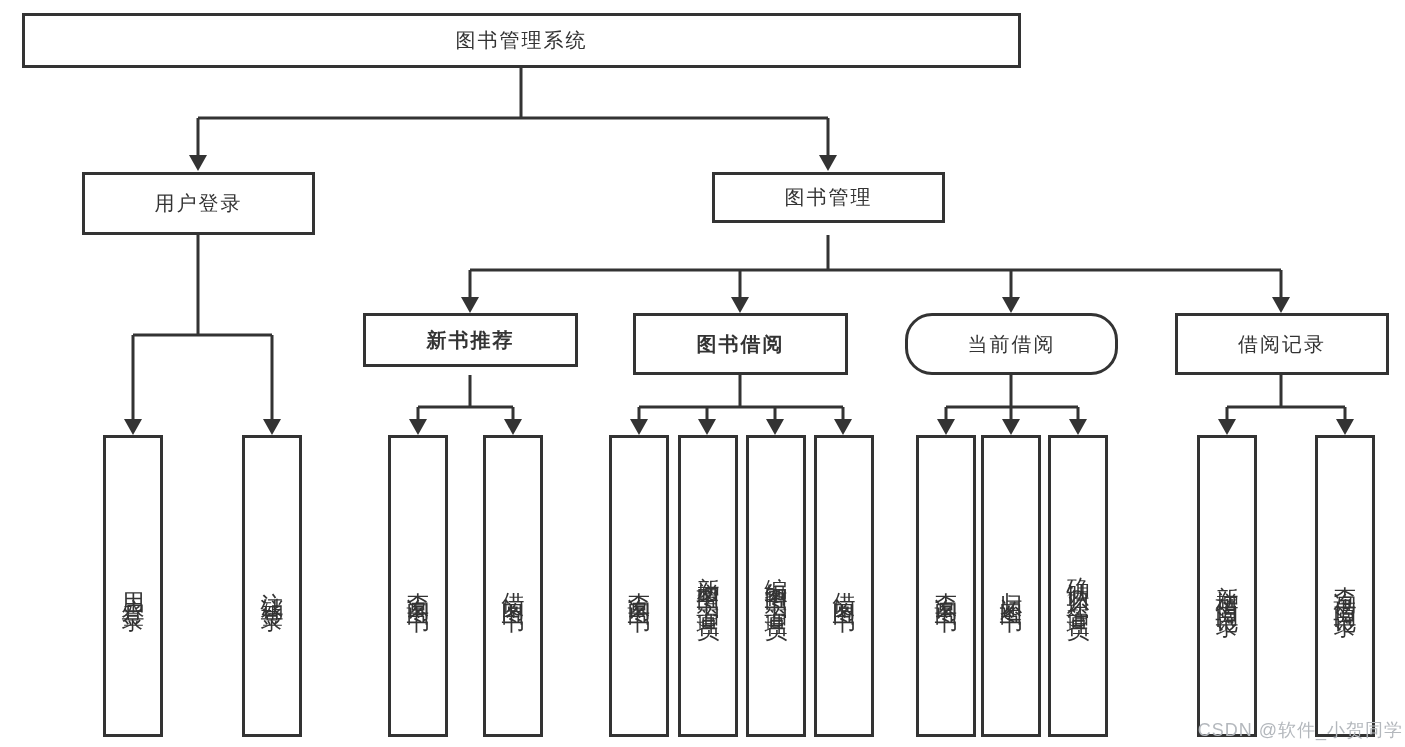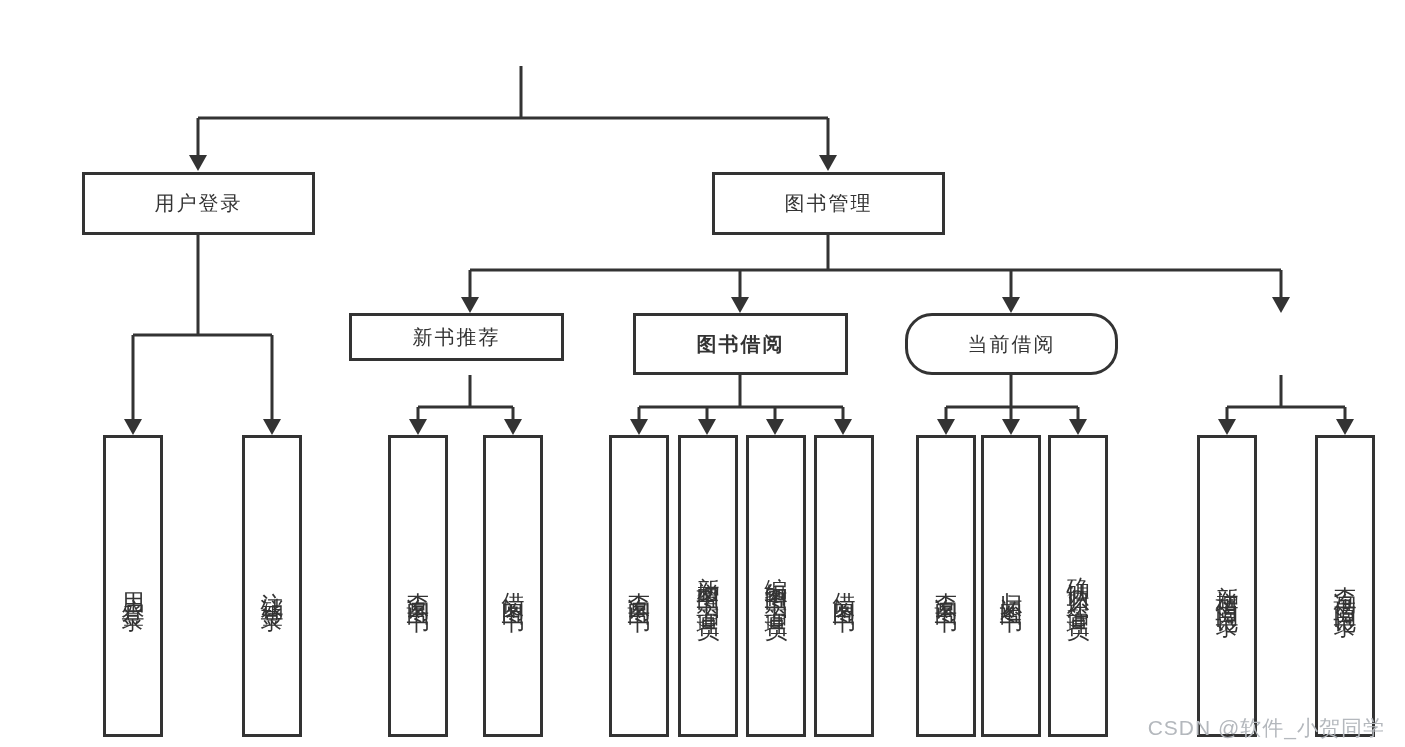--- a/index.html
+++ b/index.html
@@ -46,23 +46,23 @@
     writing-mode: vertical-rl;
     text-orientation: mixed;
     font-size: 23px;
     line-height: 1;
     letter-spacing: 6px;
     color: #333333;
     white-space: nowrap;
   }
   .watermark {
     position: absolute;
-    right: 20px;
+    right: 2px;
     bottom: 5px;
-    font-size: 21px;
+    font-size: 18px;
     color: #b4b8bd;
     letter-spacing: 1px;
     z-index: 5;
     white-space: nowrap;
     margin-top: 25px;
   }
 </style>
 </head>
 <body>
 
@@ -104,36 +104,42 @@
       <polygon points="766,419 784,419 775,435"></polygon>
       <polygon points="834,419 852,419 843,435"></polygon>
       <polygon points="937,419 955,419 946,435"></polygon>
       <polygon points="1002,419 1020,419 1011,435"></polygon>
       <polygon points="1069,419 1087,419 1078,435"></polygon>
       <polygon points="1218,419 1236,419 1227,435"></polygon>
       <polygon points="1336,419 1354,419 1345,435"></polygon>
     </g>
   </svg>
 
+  <div class="box" style="left:22px; top:13px; width:999px; height:55px;">
+    <span class="hlabel">图书管理系统</span>
+  </div>
 
   <div class="box" style="left:82px; top:172px; width:233px; height:63px;">
     <span class="hlabel">用户登录</span>
   </div>
-  <div class="box" style="left:712px; top:172px; width:233px; height:63px;">
+  <div class="box" style="left:712px; top:172px; width:233px; height:51px;">
     <span class="hlabel">图书管理</span>
   </div>
 
-  <div class="box" style="left:349px; top:313px; width:215px; height:48px;">
+  <div class="box" style="left:363px; top:313px; width:215px; height:54px;font-weight:bold;">
     <span class="hlabel">新书推荐</span>
   </div>
   <div class="box" style="left:633px; top:313px; width:215px; height:62px;font-weight:bold;">
     <span class="hlabel">图书借阅</span>
   </div>
   <div class="box" style="left:905px; top:313px; width:213px; height:62px;border-radius:27px;">
     <span class="hlabel" id="cb-label">当前借阅</span>
+  </div>
+  <div class="box" style="left:1175px; top:313px; width:214px; height:62px;">
+    <span class="hlabel">借阅记录</span>
   </div>
 
   <div class="box leaf" style="left:103px;">
     <span class="vtext">用户登录</span>
   </div>
   <div class="box leaf" style="left:242px;">
     <span class="vtext">注销登录</span>
   </div>
   <div class="box leaf" style="left:388px;">
     <span class="vtext">查询图书</span>

